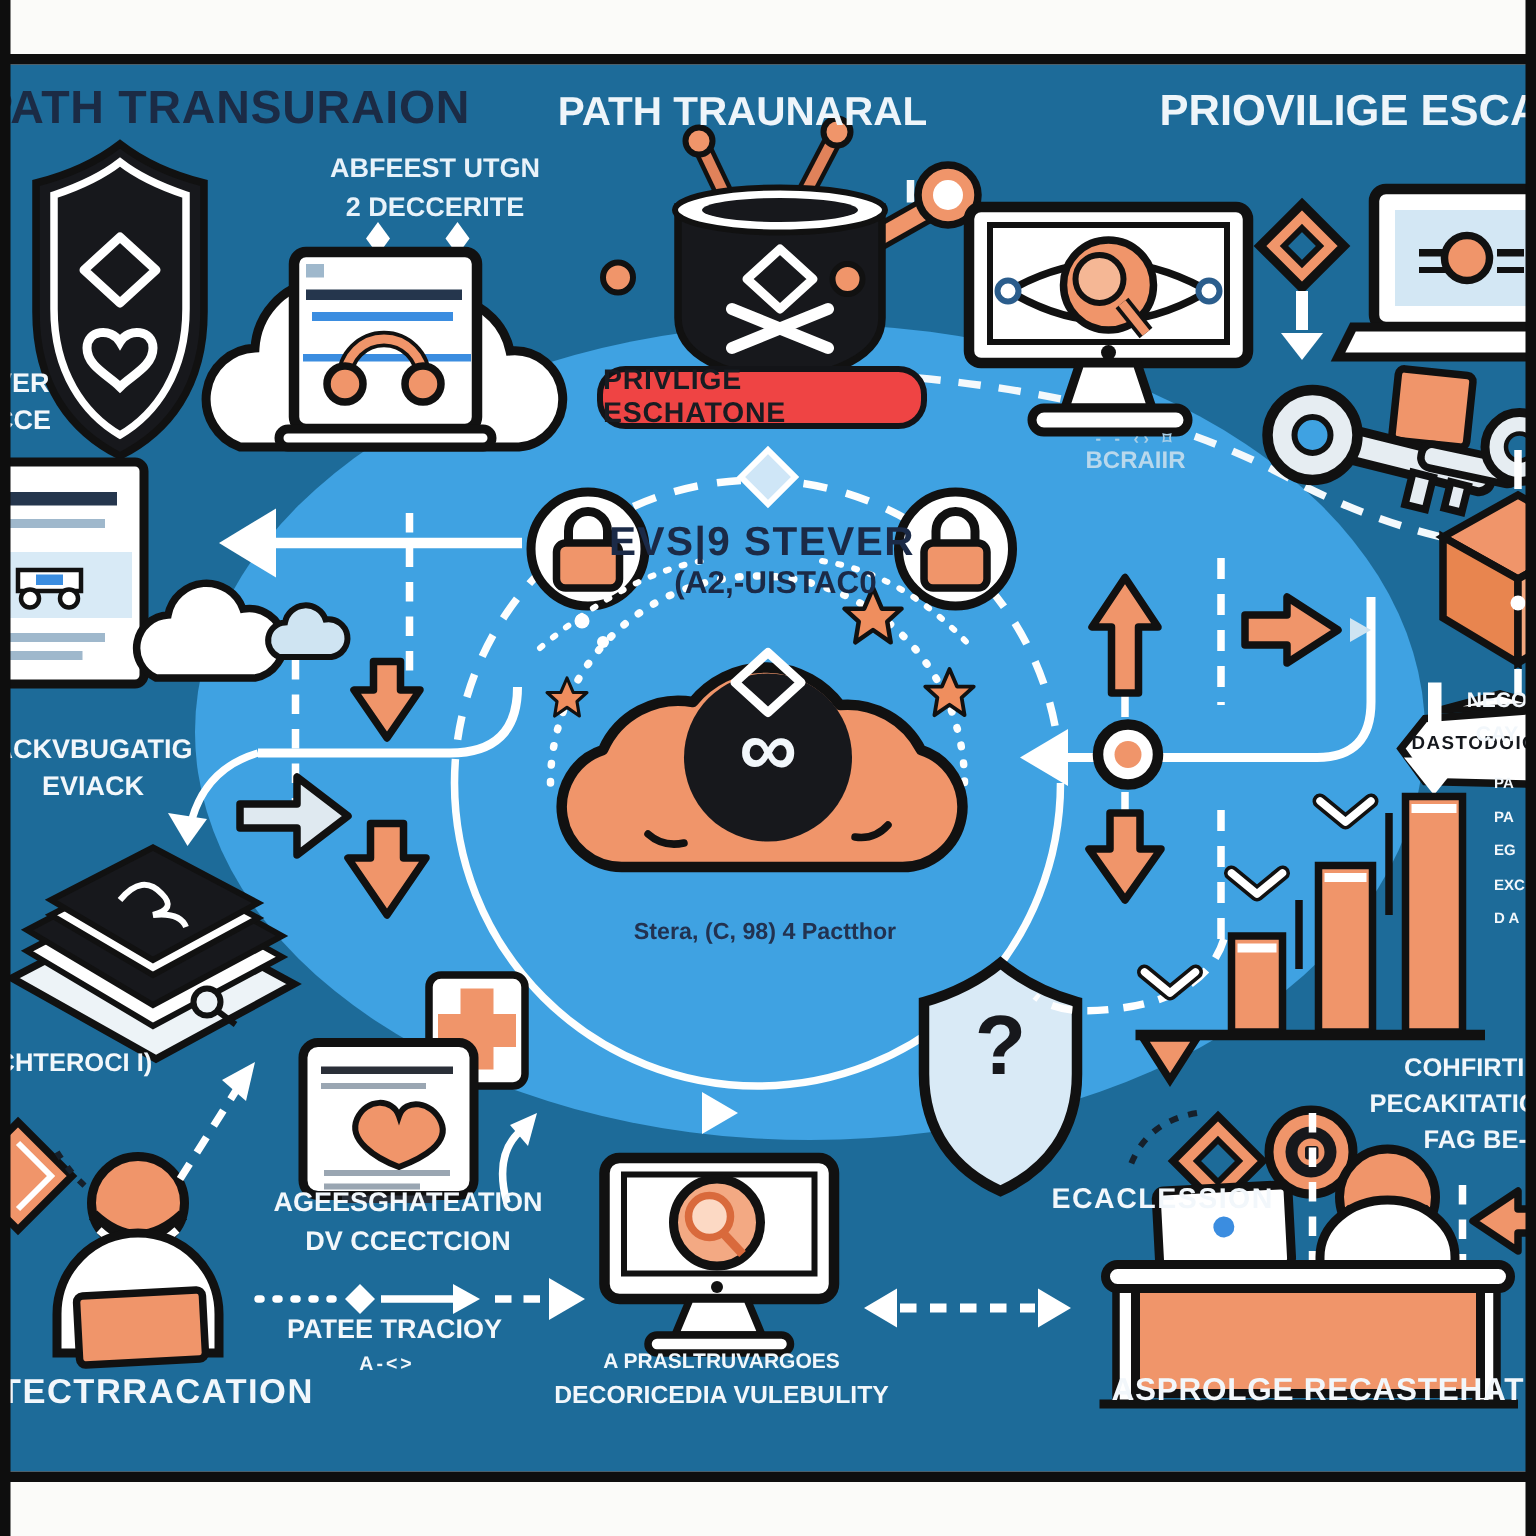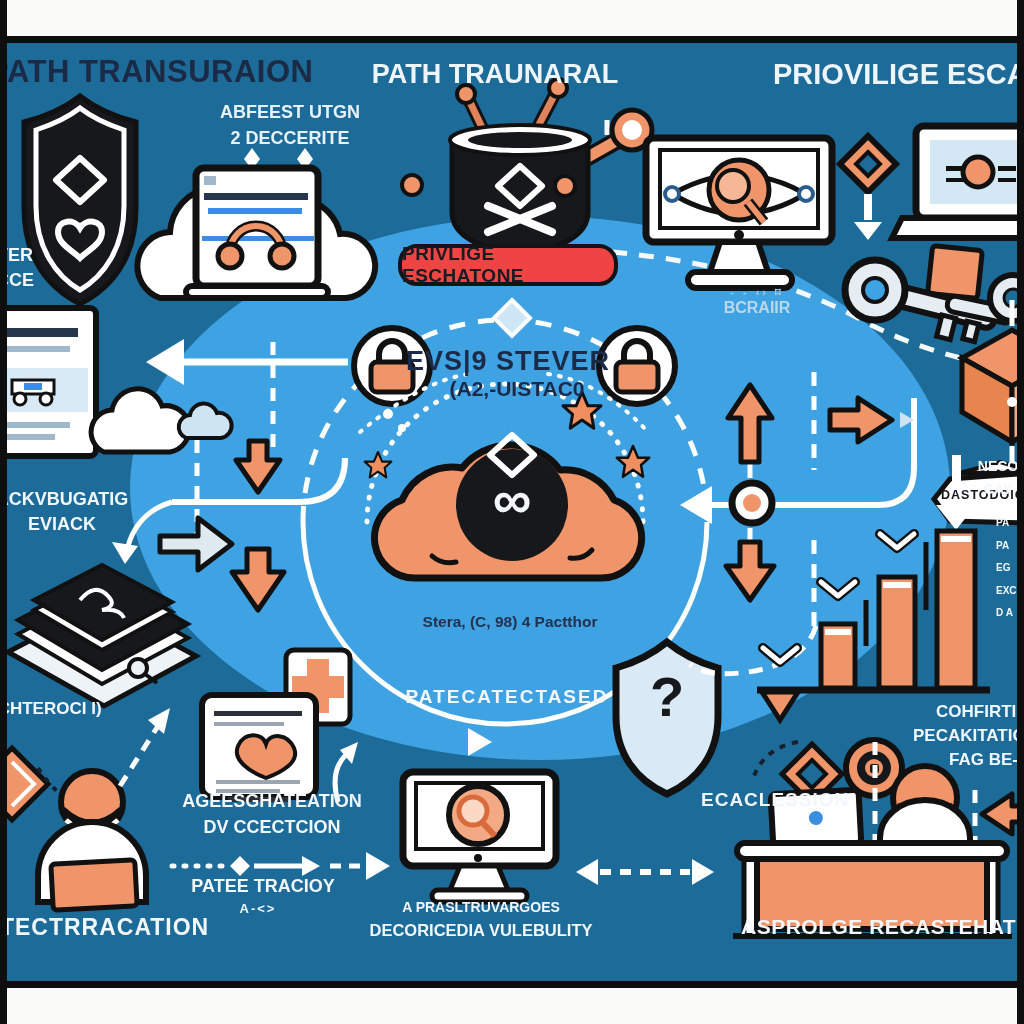--- a/index.html
+++ b/index.html
@@ -399,21 +399,20 @@
   <span>PRIVLIGE ESCHATONE</span>
 </div>
 
 <div class="t ctr" style="left:757px;top:286px;font-size:11px;letter-spacing:3px;color:#a9cfe7;">- - ‹› ⌑</div>
 <div class="t ctr" style="left:757px;top:299px;font-size:16px;color:#b9d8ec;">BCRAIIR</div>
 
 <div class="t ctr" style="left:508px;top:346px;font-size:27px;letter-spacing:1px;color:#1b2a47;">EVS|9 STEVER</div>
 <div class="t ctr" style="left:505px;top:377px;font-size:21px;color:#1b2a47;margin-left:12px;">(A2,-UISTAC0</div>
 <div class="t ctr" style="left:512px;top:468px;font-size:54px;font-weight:700;z-index:21;">∞</div>
 <div class="t ctr" style="left:510px;top:613px;font-size:15.5px;color:#223250;">Stera, (C, 98) 4 Pactthor</div>
-<div class="t ctr" style="left:507px;top:686px;font-size:19px;letter-spacing:2px;">PATECATECTASED</div>
 
 <div class="t ctr" style="left:62px;top:487px;font-size:18px;line-height:25px;">
   <div>ACKVBUGATIG</div>
   <div>EVIACK</div>
 </div>
 <div class="t" style="left:-8px;top:699px;font-size:17px;">(CHTEROCI I)</div>
 <div class="t" style="left:-16px;top:914px;font-size:23px;letter-spacing:1px;">ATECTRRACATION</div>
 
 <div class="t ctr" style="left:272px;top:788px;font-size:18px;line-height:26px;">
   <div>AGEESGHATEATION</div>

